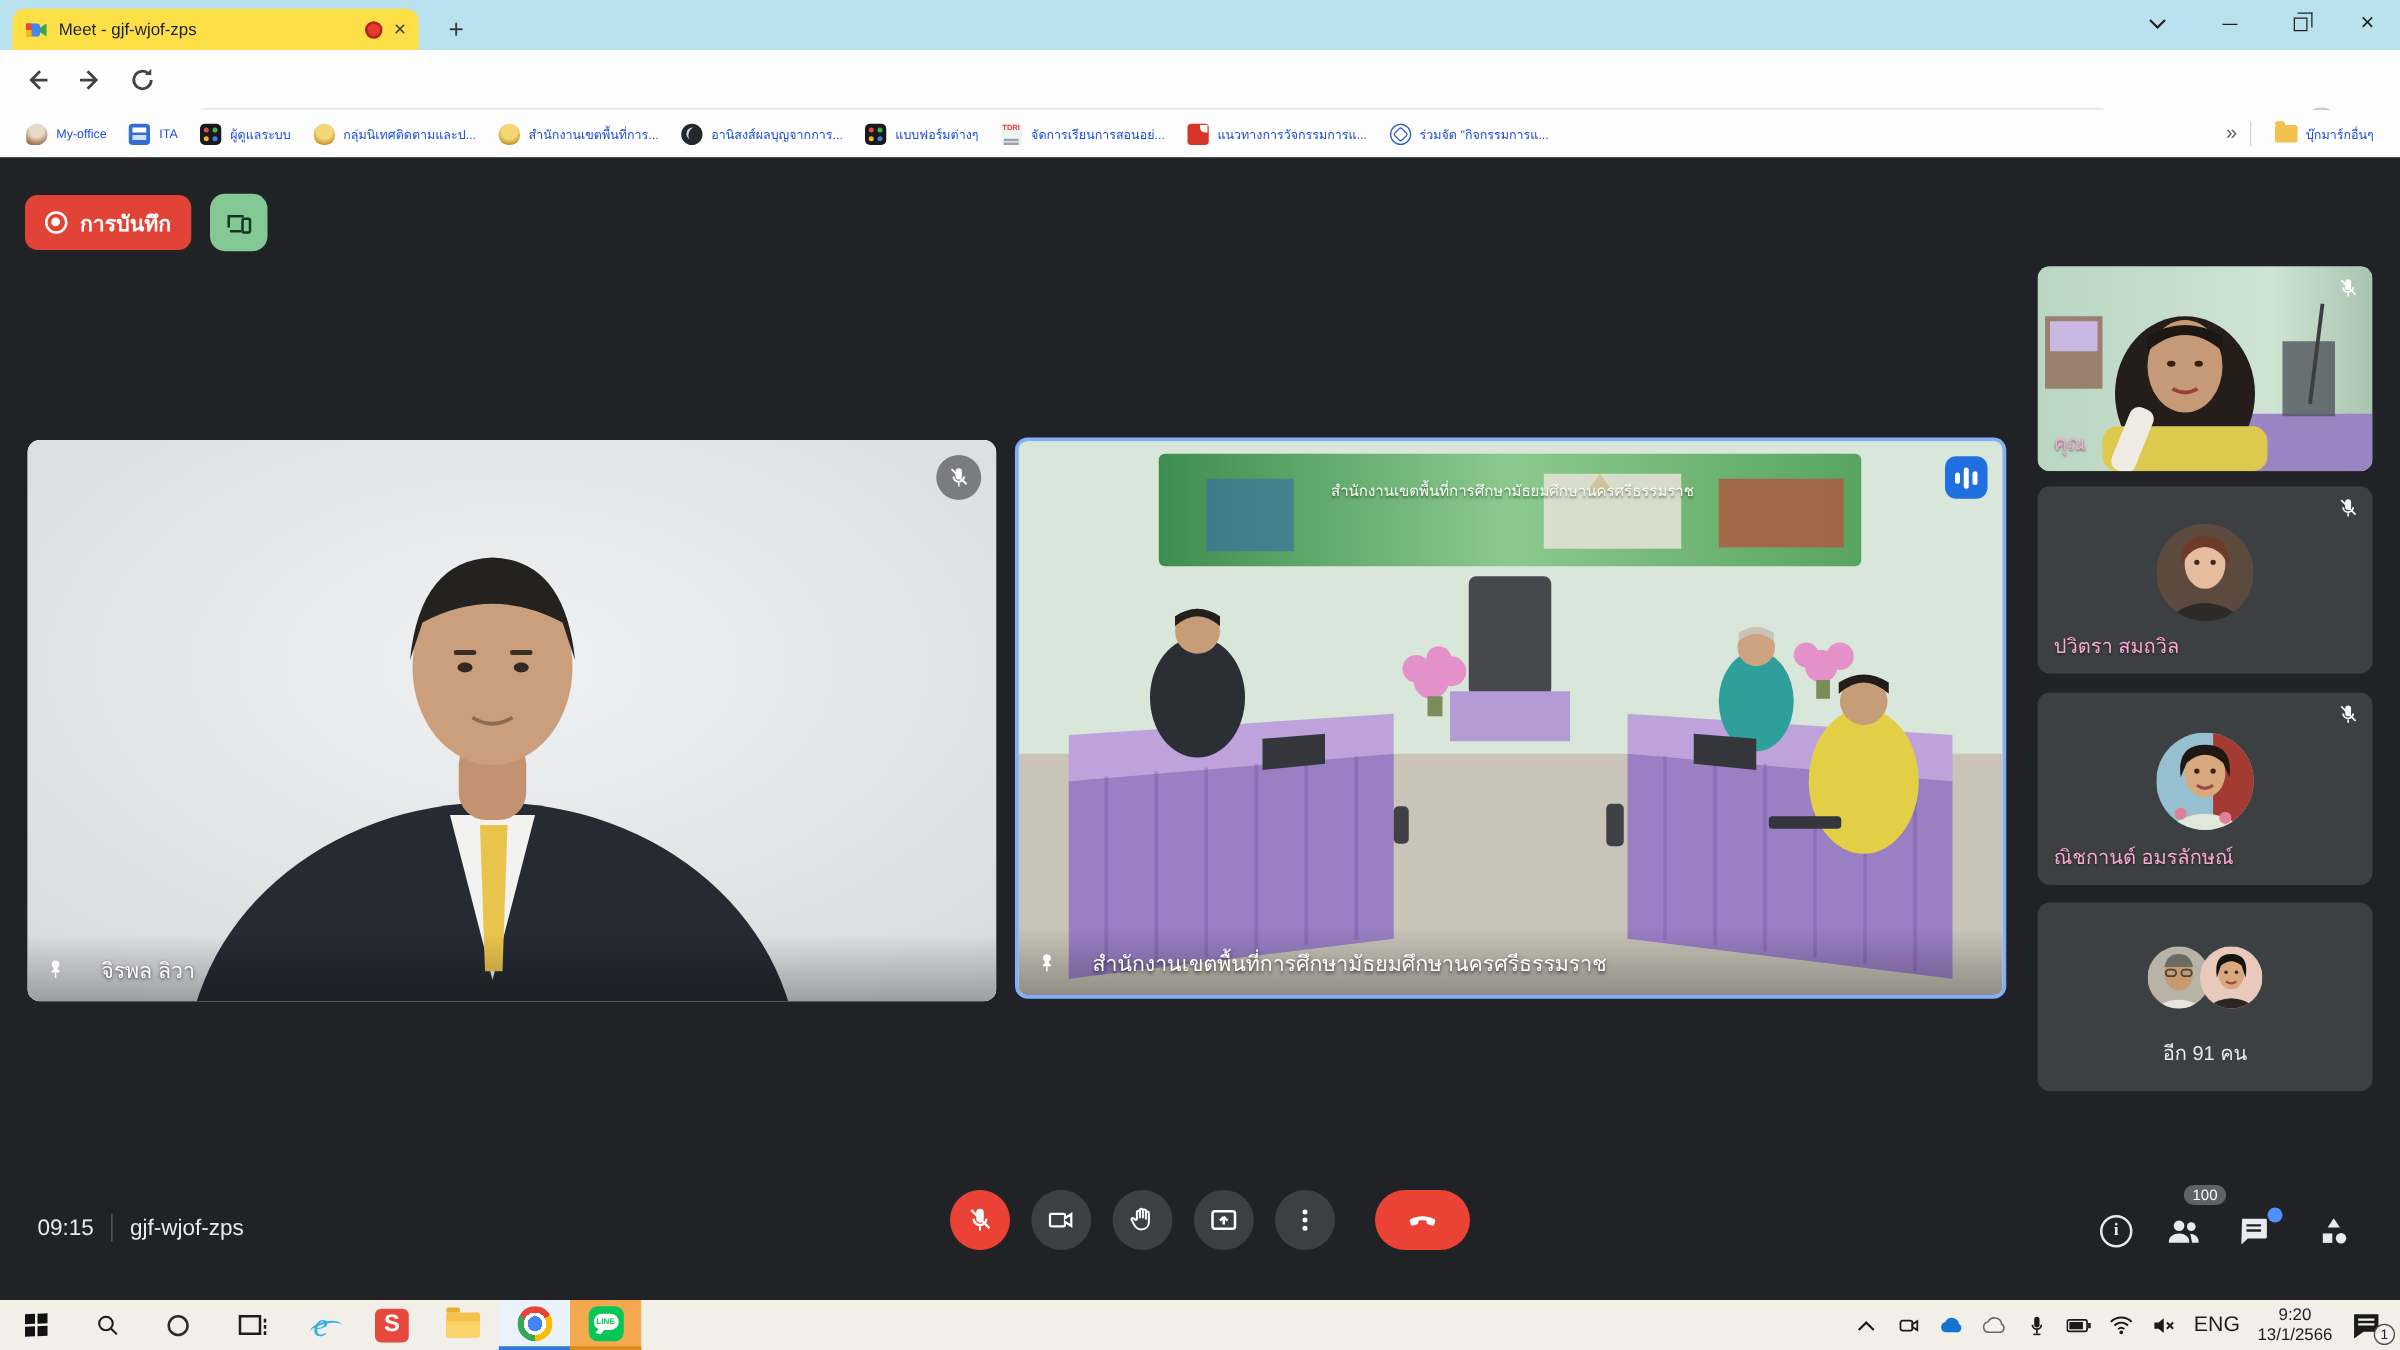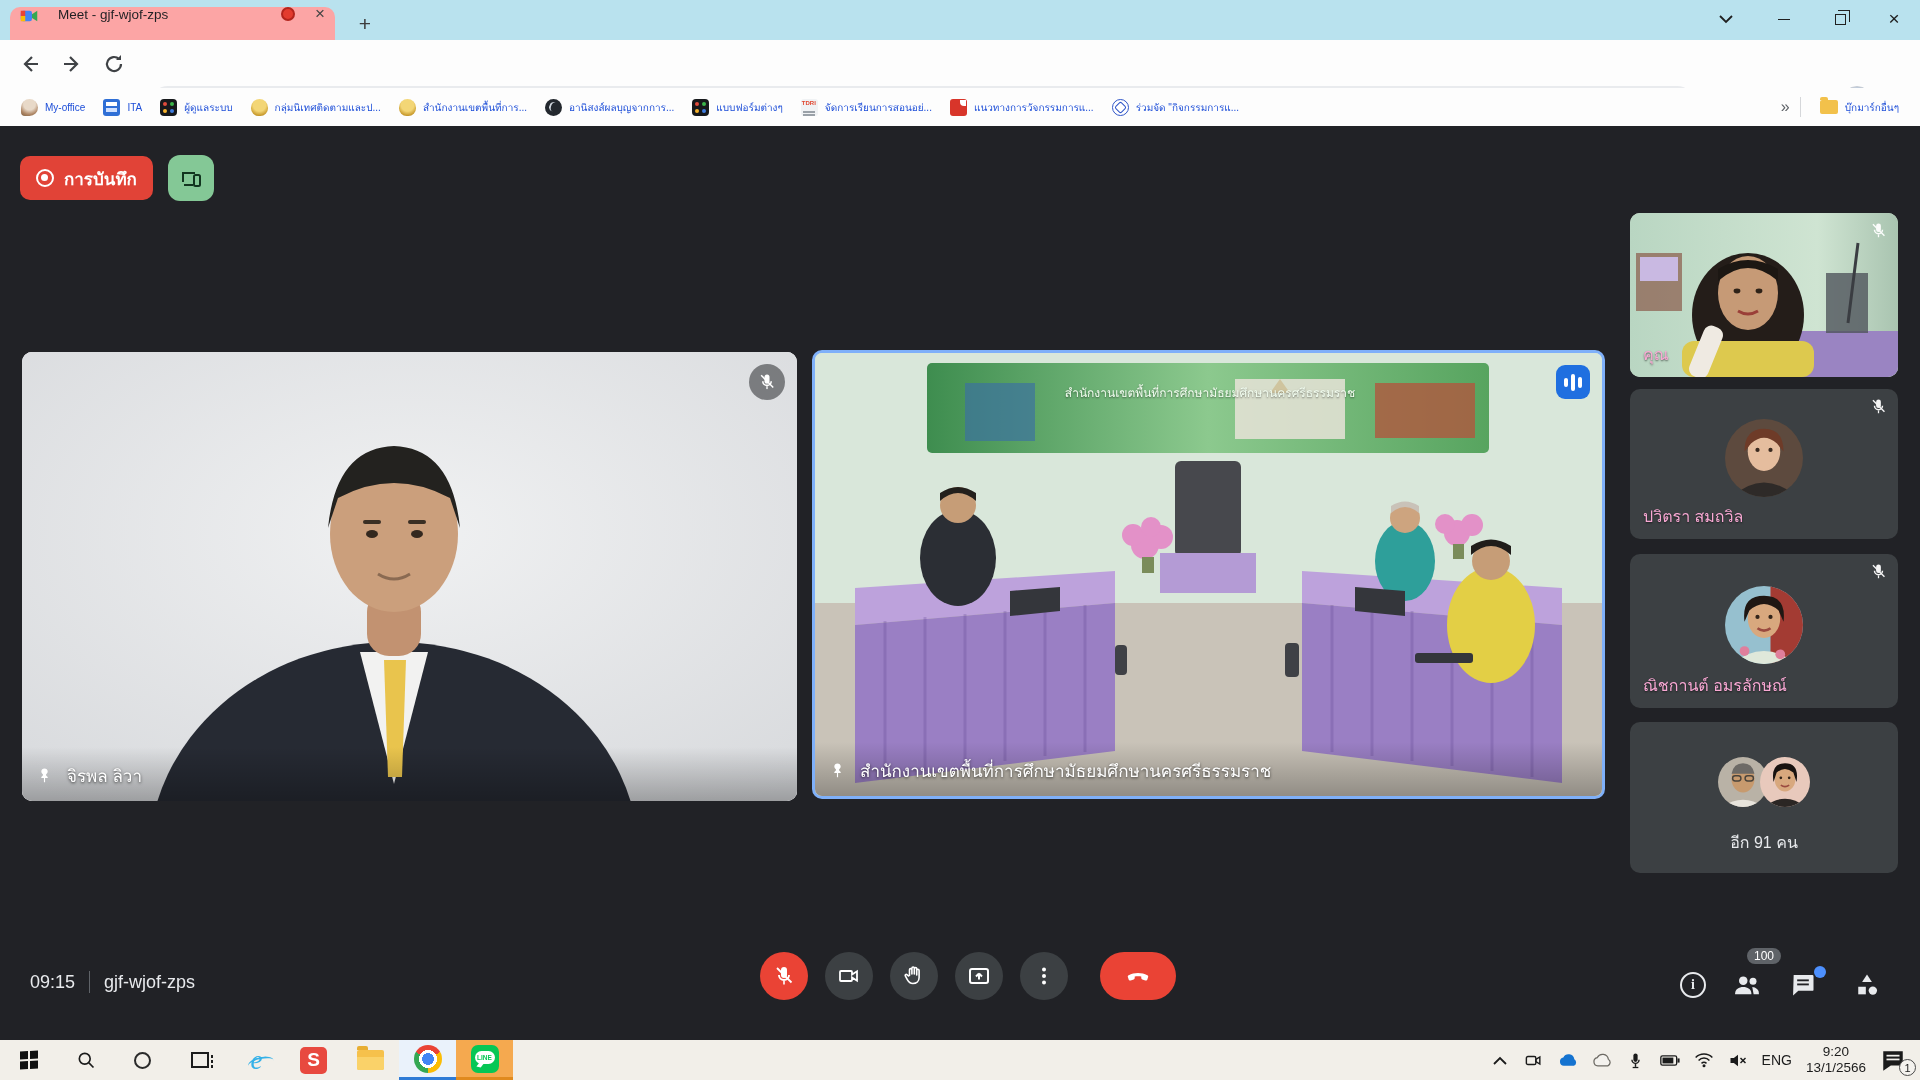--- a/index.html
+++ b/index.html
@@ -3,22 +3,22 @@
 <meta charset="utf-8">
 <style>
   * { margin:0; padding:0; box-sizing:border-box; }
   html,body { width:1920px; height:1080px; overflow:hidden; background:#000;
               font-family:"Liberation Sans", sans-serif; }
   svg { display:block; }
 
   
   #stage { position:relative; width:1920px; height:1080px; }
   #titlebar { position:absolute; left:0; top:0; width:1920px; height:40px; background:#b9e2ee; }
-  #tab { position:absolute; left:10px; top:7px; width:325px; height:33px; background:#fca5a5;
-         border-radius:10px 10px 0 0; display:flex; padding:0 10px; gap:20px; }
+  #tab { position:absolute; left:10px; top:7px; width:325px; height:33px; background:#fde047;
+         border-radius:10px 10px 0 0; display:flex; align-items:center; padding:0 10px; gap:9px; }
   #tab-title { font-size:13.5px; color:#1f2023; flex:1; white-space:nowrap; overflow:hidden; }
   .recdot { width:14px; height:14px; border-radius:50%; background:#e33b2e; border:2px solid #b3241c; }
   .tabclose { font-size:17px; color:#444; line-height:14px; cursor:default; }
   #newtab { position:absolute; left:352px; top:11px; width:26px; height:26px; color:#3c3c3c;
             font-size:21px; text-align:center; line-height:25px; }
   .wbtn { position:absolute; top:0; width:52px; height:38px; display:flex; align-items:center; justify-content:center; color:#202020; }
   .restore-glyph { width:11px; height:11px; border:1.6px solid #202020; position:relative; }
   .restore-glyph::before { content:""; position:absolute; left:2px; top:-5px; width:11px; height:11px;
                            border:1.6px solid #202020; border-left:none; border-bottom:none; }
   .min-glyph { width:12px; height:0; border-bottom:1.8px solid #202020; }
@@ -71,21 +71,21 @@
   #recpill { position:absolute; left:20px; top:30px; height:44px; padding:0 16px; background:#e14337;
              border-radius:10px; display:flex; align-items:center; gap:10px; color:#fff; font-size:17px; font-weight:bold; }
   .recicon { width:18px; height:18px; border:2.5px solid #fff; border-radius:50%; position:relative; }
   .recicon::before { content:""; position:absolute; left:3px; top:3px; width:7px; height:7px; background:#fff; border-radius:50%; }
   #companion { position:absolute; left:168px; top:29px; width:46px; height:46px; background:#84c896; border-radius:12px;
                display:flex; align-items:center; justify-content:center; }
 
   .tile { position:absolute; border-radius:10px; overflow:hidden; background:#3c4043; }
   #tileL { left:22px; top:226px; width:775px; height:449px; background:#e7e8ea; }
   #tileR { left:812px; top:224px; width:793px; height:449px; border:3px solid #7fb0f9; background:#d8e8d8; }
-  .namechip { position:absolute; left:14px; bottom:12px; display:flex; align-items:center; gap:14px;
+  .namechip { position:absolute; left:14px; bottom:12px; display:flex; align-items:center; gap:28px;
               color:#fff; font-size:17px; text-shadow:0 1px 3px rgba(0,0,0,.7); }
   .fadebot { position:absolute; left:0; right:0; bottom:0; height:54px; background:linear-gradient(transparent, rgba(0,0,0,.28)); }
   .micbadge { position:absolute; right:12px; top:12px; width:36px; height:36px; border-radius:50%;
               background:rgba(40,42,46,.55); display:flex; align-items:center; justify-content:center; }
   #audiobadge { position:absolute; right:12px; top:12px; width:34px; height:34px; border-radius:9px;
                 background:#1f6fe0; display:flex; align-items:center; justify-content:center; gap:3px; }
   #audiobadge i { width:4px; background:#fff; border-radius:2px; }
   #banner-text { position:absolute; left:120px; top:30px; width:550px; text-align:center;
                  color:#f4fff2; font-size:12px; text-shadow:0 1px 2px rgba(0,0,0,.5); }
 
@@ -136,21 +136,21 @@
   .folder::after { content:""; position:absolute; left:0; bottom:0; width:27px; height:13px; background:#fad269; border-radius:0 0 2px 2px; }
   .chrome { width:28px; height:28px; border-radius:50%;
             background:radial-gradient(circle at 50% 50%, #4285f4 0 6px, #fff 6px 9px, transparent 9px),
                        conic-gradient(from -60deg, #ea4335 0 120deg, #fbbc05 120deg 240deg, #34a853 240deg 360deg); }
   .lineapp { width:28px; height:28px; background:#06c755; border-radius:7px; position:relative; }
   .lineapp::before { content:"LINE"; position:absolute; left:4px; top:6px; width:20px; height:13px; background:#fff;
                      border-radius:7px; color:#06c755; font-size:6.5px; font-weight:bold; text-align:center; line-height:13px; }
   .lineapp::after { content:""; position:absolute; left:7px; bottom:6px; width:5px; height:5px; background:#fff; transform:skewX(-30deg) rotate(12deg); }
   #tray { margin-left:auto; display:flex; align-items:center; gap:14px; padding-right:10px; color:#1c1c1c; }
   #tray .tico { width:20px; height:20px; display:flex; align-items:center; justify-content:center; }
-  #lang { font-size:14px; }
+  #lang { font-size:17px; }
   #clock { text-align:center; font-size:13.5px; line-height:16px; }
   #notif { position:relative; width:30px; height:26px; }
   #notif .badge1 { position:absolute; right:-6px; bottom:-3px; width:17px; height:17px; border-radius:50%; background:#f4f2ee;
                    border:1.3px solid #4a4a4a; font-size:11px; display:flex; align-items:center; justify-content:center; color:#222; }
 </style>
 </head>
 <body>
 
 <div id="stage">
 

